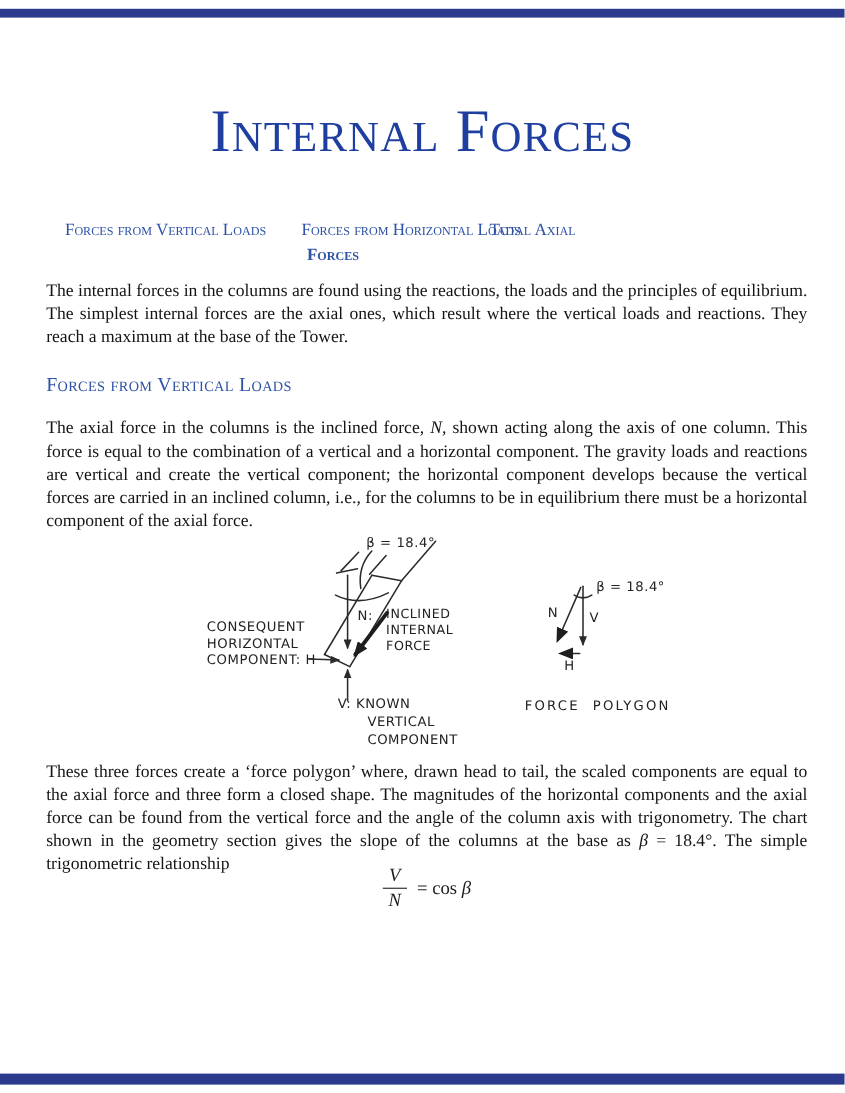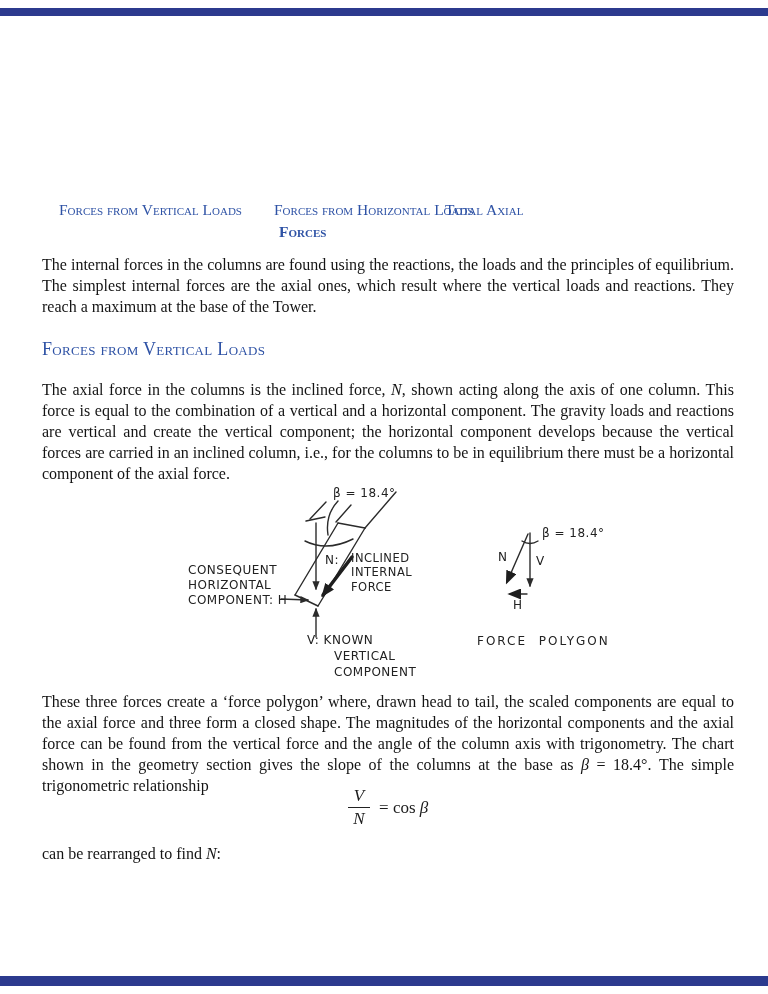--- a/index.html
+++ b/index.html
@@ -54,20 +54,21 @@
   .closing { position:absolute; left:42px; top:845px; margin:0; font-size:16px; color:#141414; }
   .closing .ital { font-style:italic; }
 </style>
 </head>
 <body>
 
 <div class="page">
 
   <div class="accent-bar top"></div>
 
+  <h1 class="doc-title">Internal Forces</h1>
 
   <a class="nav-link" style="left:59px; top:201px;">Forces from Vertical Loads</a>
   <a class="nav-link" style="left:242px; top:201px;margin-left:32px;">Forces from Horizontal Loads</a>
   <a class="nav-link" style="left:445px; top:201px;">Total Axial</a>
   <a class="nav-link" style="left:279px; top:223px;font-weight:bold;">Forces</a>
 
   <p class="para" style="top:254px;">The internal forces in the columns are found using the reactions, the loads and the principles of equilibrium.  The simplest internal forces are the axial ones, which result where the vertical loads and reactions.  They reach a maximum at the base of the Tower.</p>
 
   <h2 class="section-heading">Forces from Vertical Loads</h2>
 
@@ -142,17 +143,16 @@
   <p class="para" style="top:691px;"><span>These three forces create a ‘force polygon’ where, drawn head to tail, the scaled components are equal to the axial force and three form a closed shape.  The magnitudes of the horizontal components and the axial force can be found from the vertical force and the angle of the column axis with trigonometry.  The chart shown in the geometry section gives the slope of the columns at the base as </span><span class="ital">β</span><span> = 18.4°</span><span>.  The simple trigonometric relationship</span></p>
 
   <div class="equation">
     <span class="frac">
       <span class="num">V</span>
       <span class="den">N</span>
     </span>
     <span class="eq-rhs"><span>= cos </span><span class="sym">β</span></span>
   </div>
 
-  <p class="closing"><span>can be rearranged to find </span><span class="ital">N</span><span>:</span></p>
 
   <div class="accent-bar bottom"></div>
 
 </div>
 
 </body></html>

